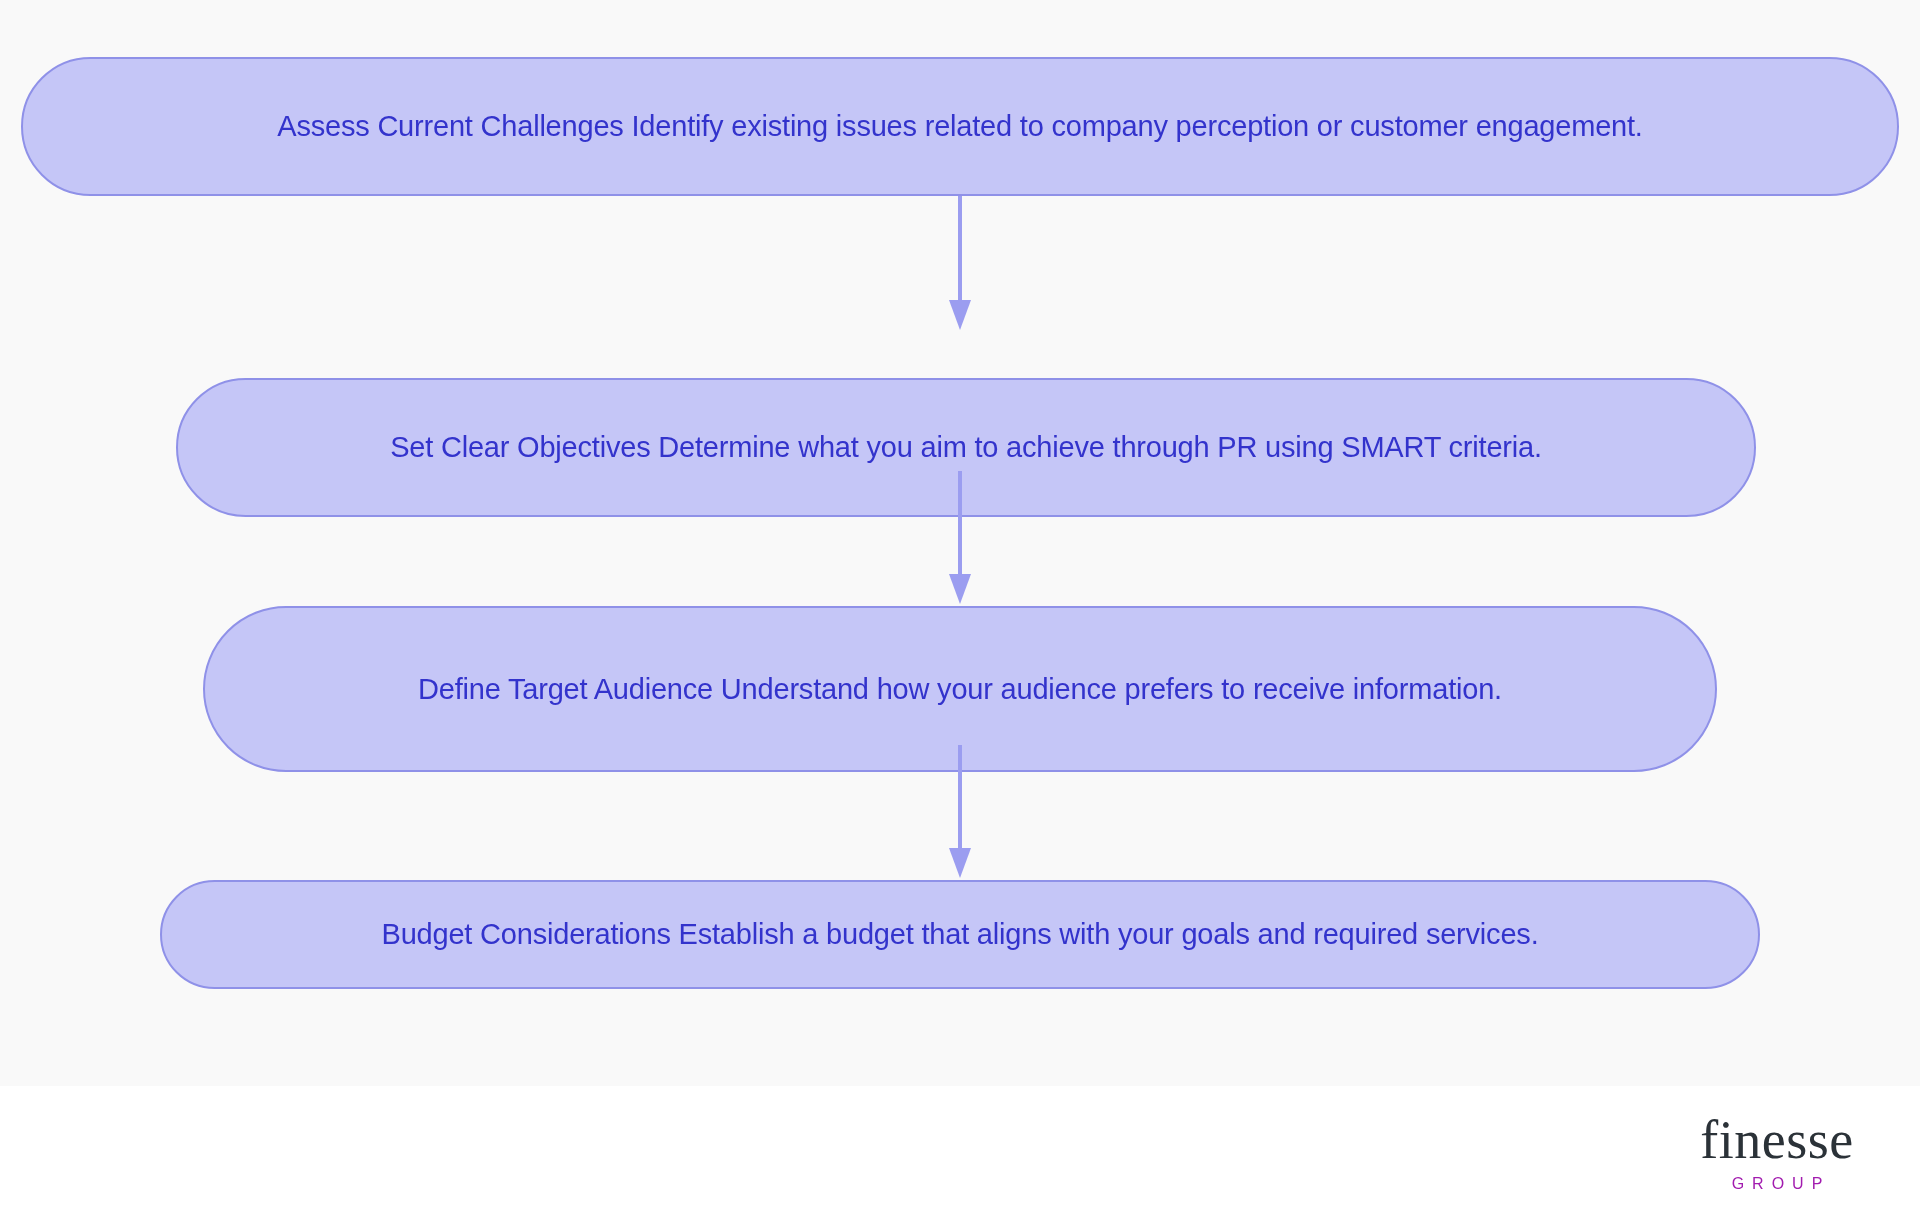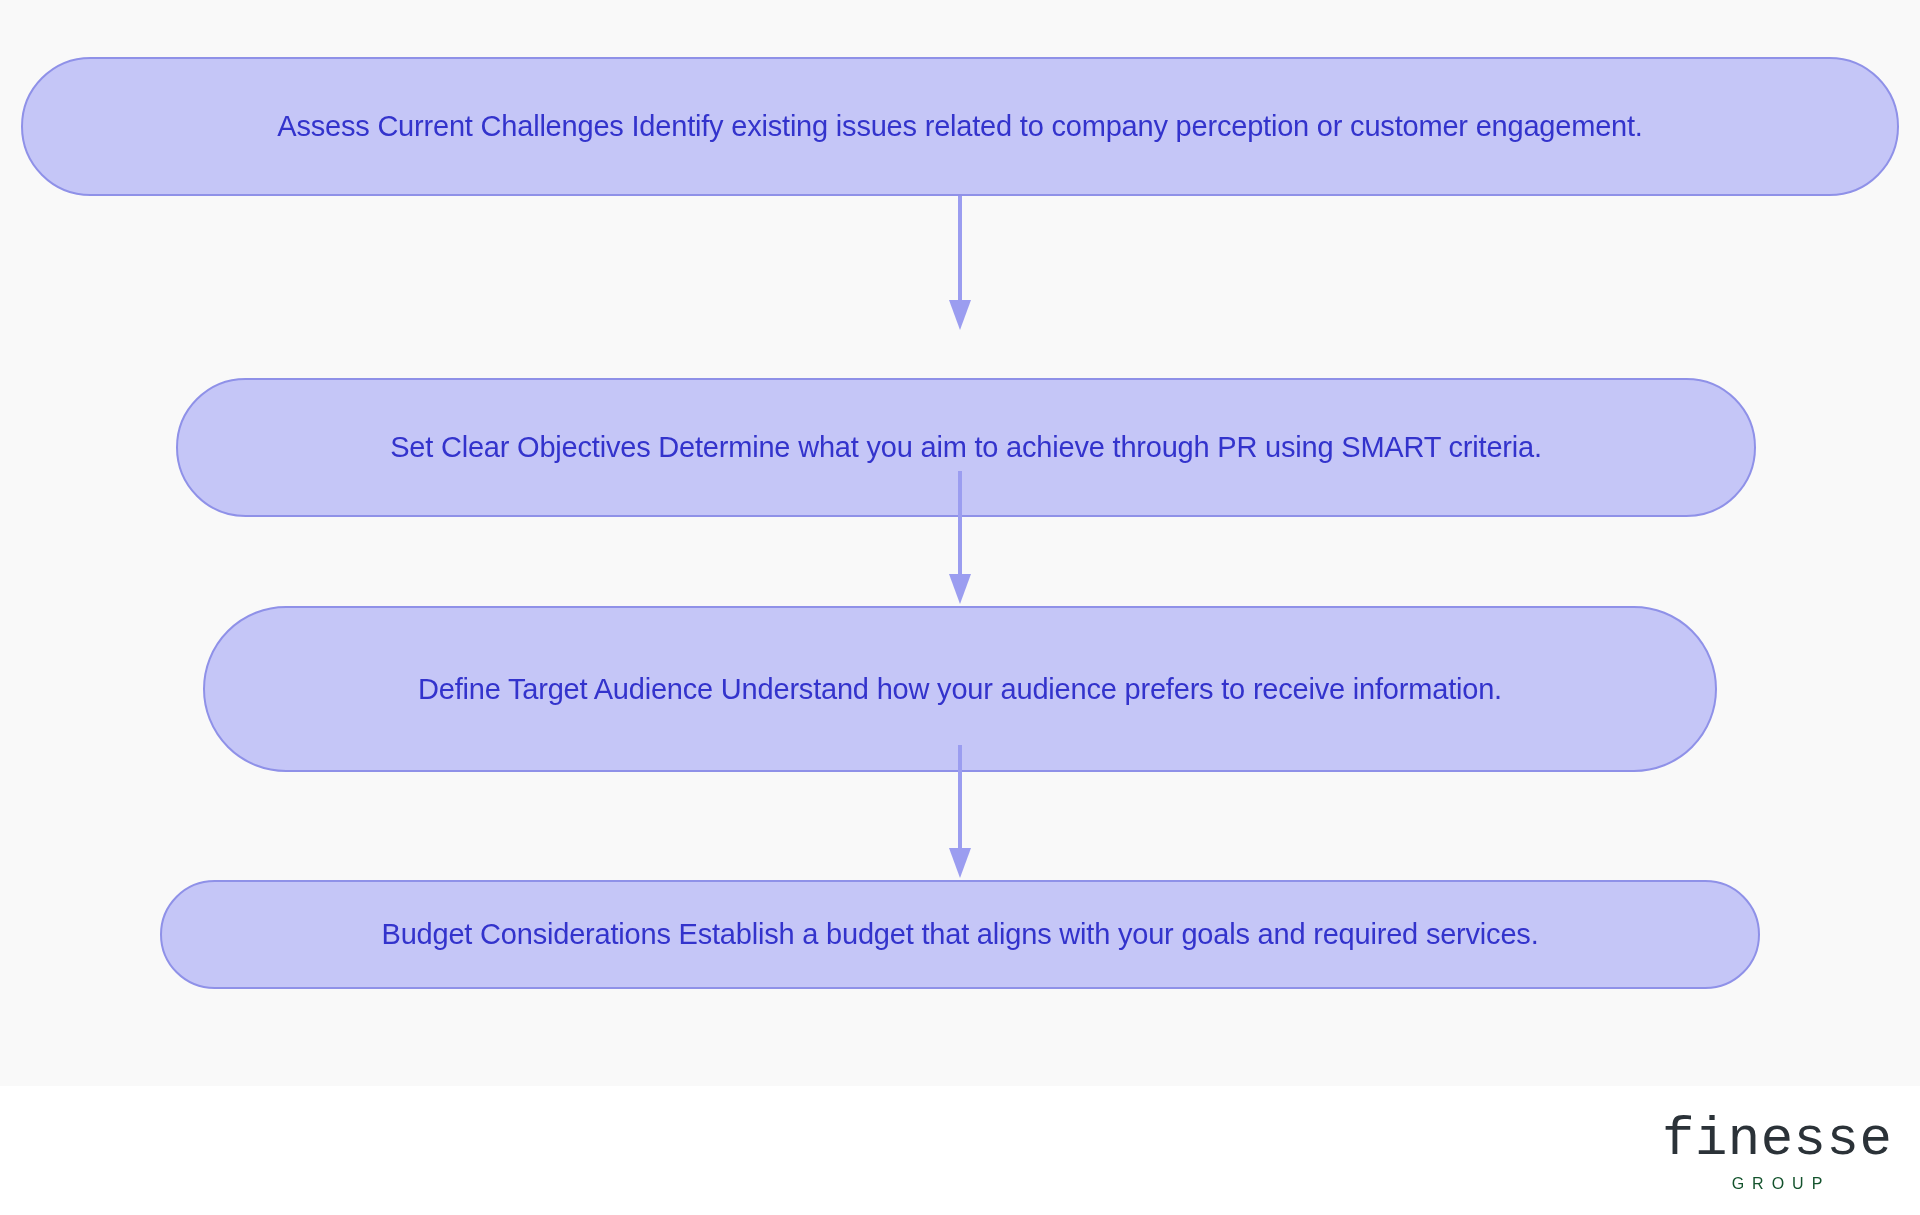--- a/index.html
+++ b/index.html
@@ -75,31 +75,31 @@
   
   .logo {
     position: absolute;
     right: 28px;
     bottom: 22px;
     width: 230px;
     text-align: center;
     user-select: none;
   }
   .logo-word {
-    font-family: Liberation Mono, monospace;
+    font-family: Liberation Serif, serif;
     font-size: 54px;
     line-height: 1;
     color: #2b3238;
     letter-spacing: 0.5px;
   }
   .logo-sub {
     margin-top: 8px;
     font-family: "Liberation Sans", sans-serif;
     font-size: 16px;
-    color: #14532d;
+    color: #a21caf;
     letter-spacing: 8px;
     padding-left: 8px;
   }
 </style>
 </head>
 <body>
 
 <div id="page">
 
   <div class="canvas"></div>

